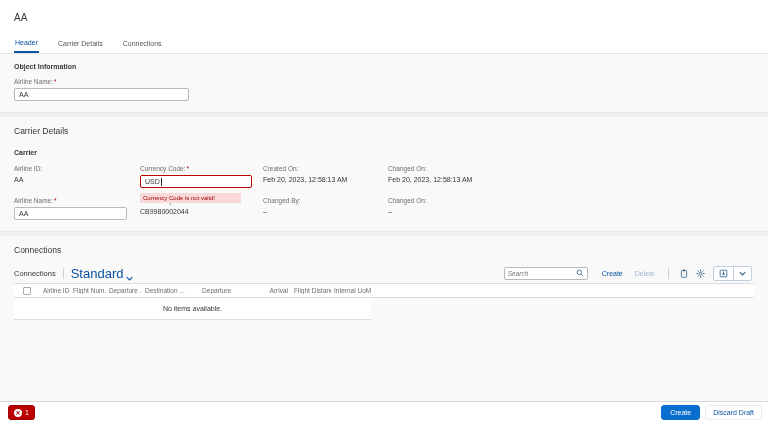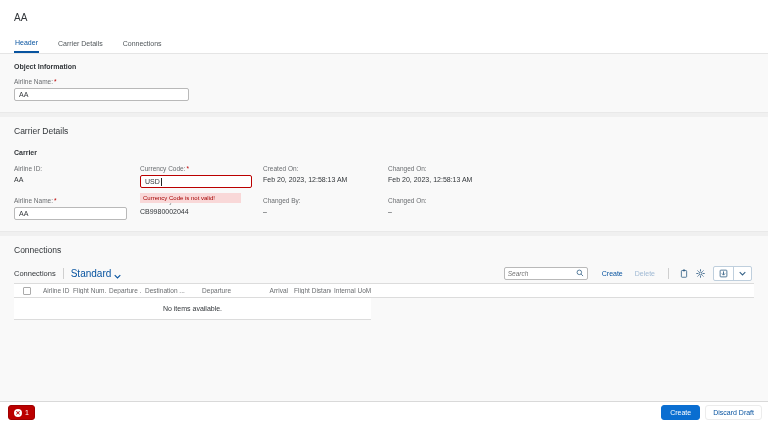--- a/index.html
+++ b/index.html
@@ -36,21 +36,21 @@
   .row2 { margin-top:9px; }
   .w113 { width:113px; } .w112 { width:112px; } .w175 { width:175px; }
   .error-tip { position:absolute; z-index:5; top:28px; left:0; width:101px;
                background:#f9d8d8; color:#a40000; font-size:6px; padding:2px 3px; }
 
   
   .card { margin-top:8px; }
   .card-header { display:flex; align-items:center; height:21px; border-bottom:1px solid #dcdcdc; padding-right:2px; }
   .tbl-title { font-size:7.5px; color:#32363a; }
   .vsep { width:1px; height:11px; background:#cfcfcf; margin:0 7px; }
-  .view-select { display:flex; align-items:flex-end; gap:3px; color:#0854a0; font-size:10px; background:none; border:none; font-family:inherit; cursor:pointer; }
+  .view-select { display:flex; align-items:flex-end; gap:3px; color:#0854a0; font-size:13px; background:none; border:none; font-family:inherit; cursor:pointer; }
   .spacer { flex:1; }
   .searchbox { width:84px; height:13px; background:#fff; border:1px solid #b9b9b9; border-radius:2px;
                display:flex; align-items:center; padding:0 3px; margin-right:8px; }
   .searchbox input { flex:1; border:none; outline:none; background:transparent; font-size:6.5px;
                      font-style:italic; color:#6a6d70; font-family:inherit; width:60px; }
   .txt-btn { background:none; border:none; font-family:inherit; font-size:7px; color:#0854a0; padding:0 6px; cursor:pointer; }
   .txt-btn.disabled { color:#9fb9d4; cursor:default; }
   .icon-btn { background:none; border:none; padding:0 4px; color:#346187; cursor:pointer; display:flex; align-items:center; }
   .btn-group { display:flex; align-items:center; border:1px solid #bfcfdd; border-radius:2px; height:15px; margin-left:4px; background:#fff; }
   .btn-group .icon-btn { padding:0 5px; height:100%; }

